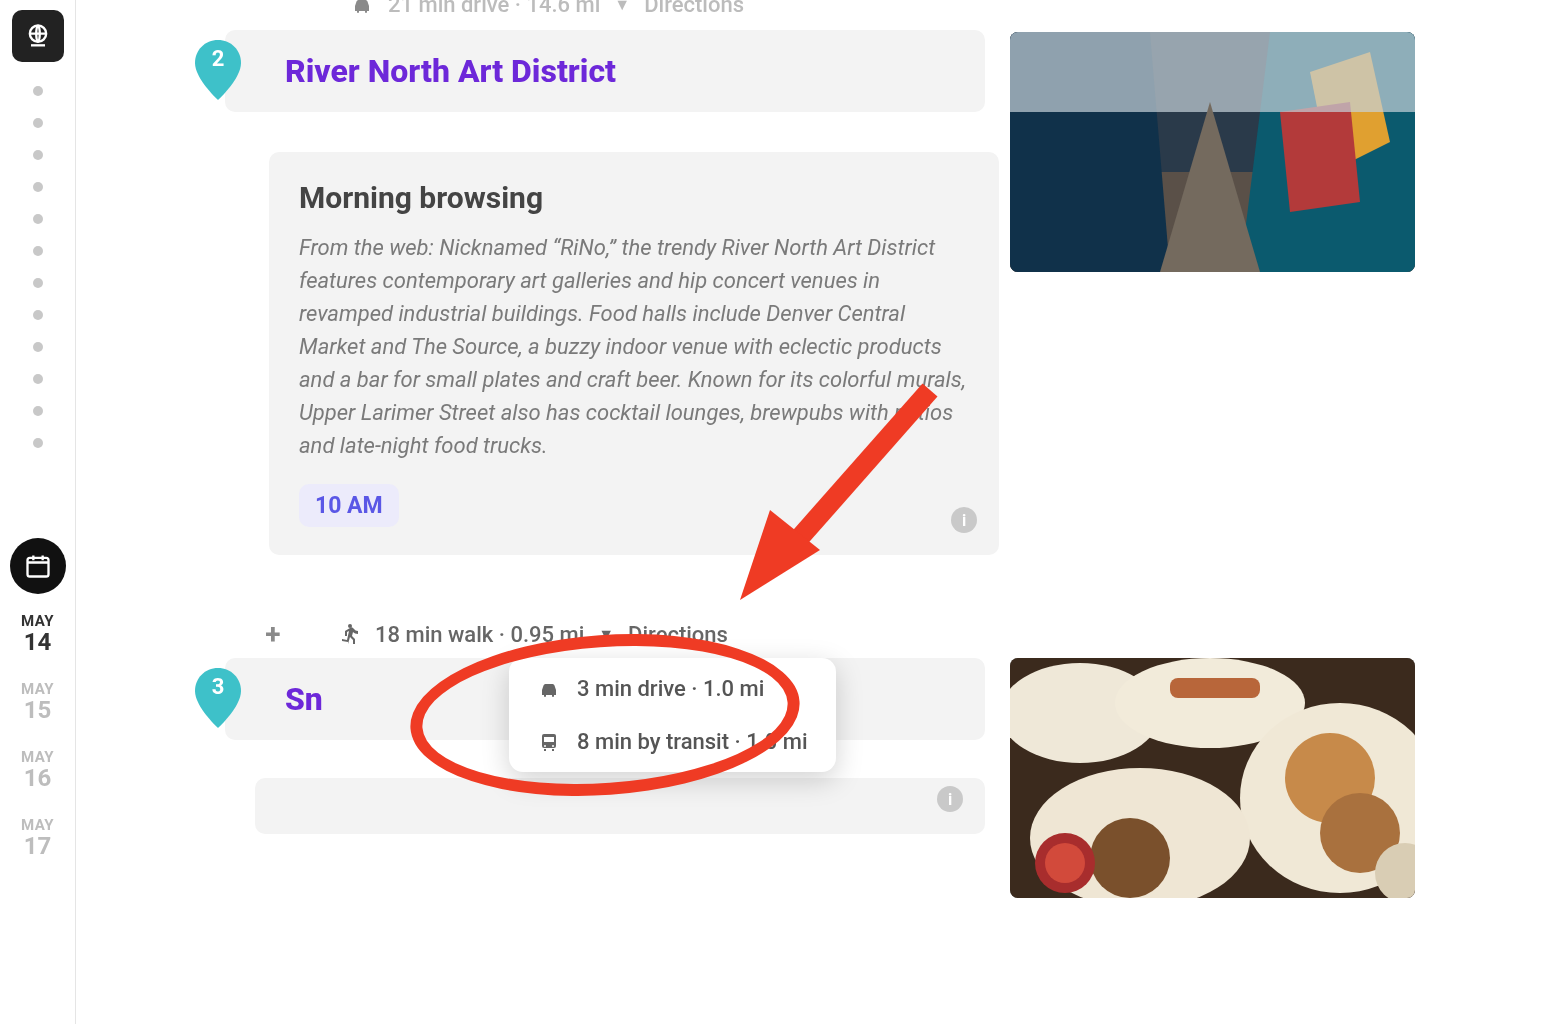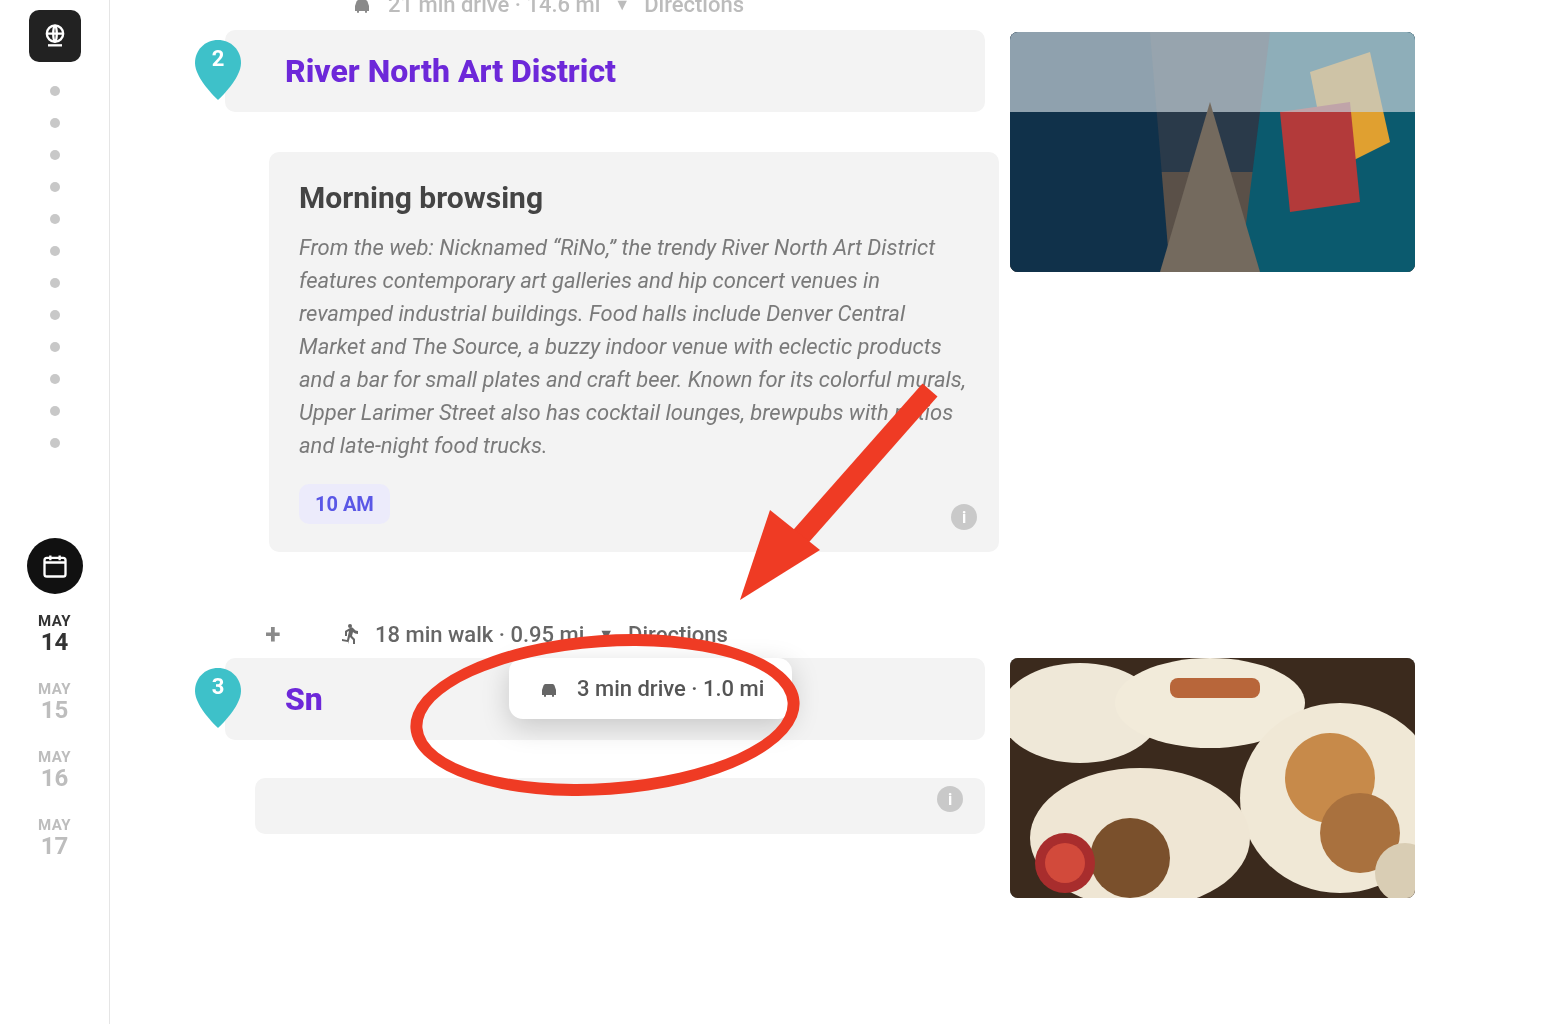--- a/index.html
+++ b/index.html
@@ -9,21 +9,21 @@
     color: #3c3c3c;
     width: 1558px;
     height: 1024px;
     overflow: hidden;
     position: relative;
   }
   
   .sidebar {
     position: absolute;
     left: 0; top: 0;
-    width: 110px;
+    width: 76px;
     height: 100%;
     border-right: 1px solid #e5e5e5;
     display: flex;
     flex-direction: column;
     align-items: center;
     padding-top: 10px;
   }
   .globe-btn {
     width: 52px; height: 52px;
     background: #222;
@@ -91,21 +91,21 @@
   }
   .card .desc {
     font-size:22px; font-style:italic; color:#7a7a7a; line-height:1.5;
   }
   .time-badge {
     display:inline-block;
     margin-top:22px;
     background:#ecebfb;
     color:#5a57e6;
     font-weight:700;
-    font-size:20px;
+    font-size:23px;
     padding:8px 16px;
     border-radius:10px;
   }
   .info-icon {
     position:absolute; right:22px; bottom:22px;
     width:26px; height:26px; border-radius:50%;
     background:#c9c9c9; color:#fff;
     display:flex; align-items:center; justify-content:center;
     font-weight:700; font-size:16px;
   }
@@ -279,20 +279,30 @@
       <span>18 min walk · 0.95 mi</span>
       <span class="chev">▼</span>
       <span class="dir-label">Directions</span>
 
       <div class="popover" style="top:38px;">
         <div class="row">
           <svg viewBox="0 0 24 24" fill="#666">
               <path d="M5 13l1.5-4.5A2 2 0 018.4 7h7.2a2 2 0 011.9 1.5L19 13v5h-2v1a1 1 0 01-2 0v-1H9v1a1 1 0 01-2 0v-1H5v-5z"></path>
             </svg>
           <span>3 min drive · 1.0 mi</span>
+        </div>
+        <div class="row">
+          <svg viewBox="0 0 24 24" fill="#666">
+              <rect x="5" y="4" width="14" height="14" rx="2"></rect>
+              <rect x="7" y="7" width="10" height="5" fill="#fff"></rect>
+              <circle cx="8" cy="16" r="1" fill="#fff"></circle>
+              <circle cx="16" cy="16" r="1" fill="#fff"></circle>
+              <path d="M7 20h2M15 20h2" stroke="#666" stroke-width="2"></path>
+            </svg>
+          <span>8 min by transit · 1.0 mi</span>
         </div>
       </div>
     </div>
   </div>
 
   <div class="block-stop3 stop">
     <div class="pin">
       <svg viewBox="0 0 50 60">
           <path fill="#3ec1c9" d="M25 0C12 0 2 10 2 23c0 16 23 37 23 37s23-21 23-37C48 10 38 0 25 0z"></path>
         </svg>

